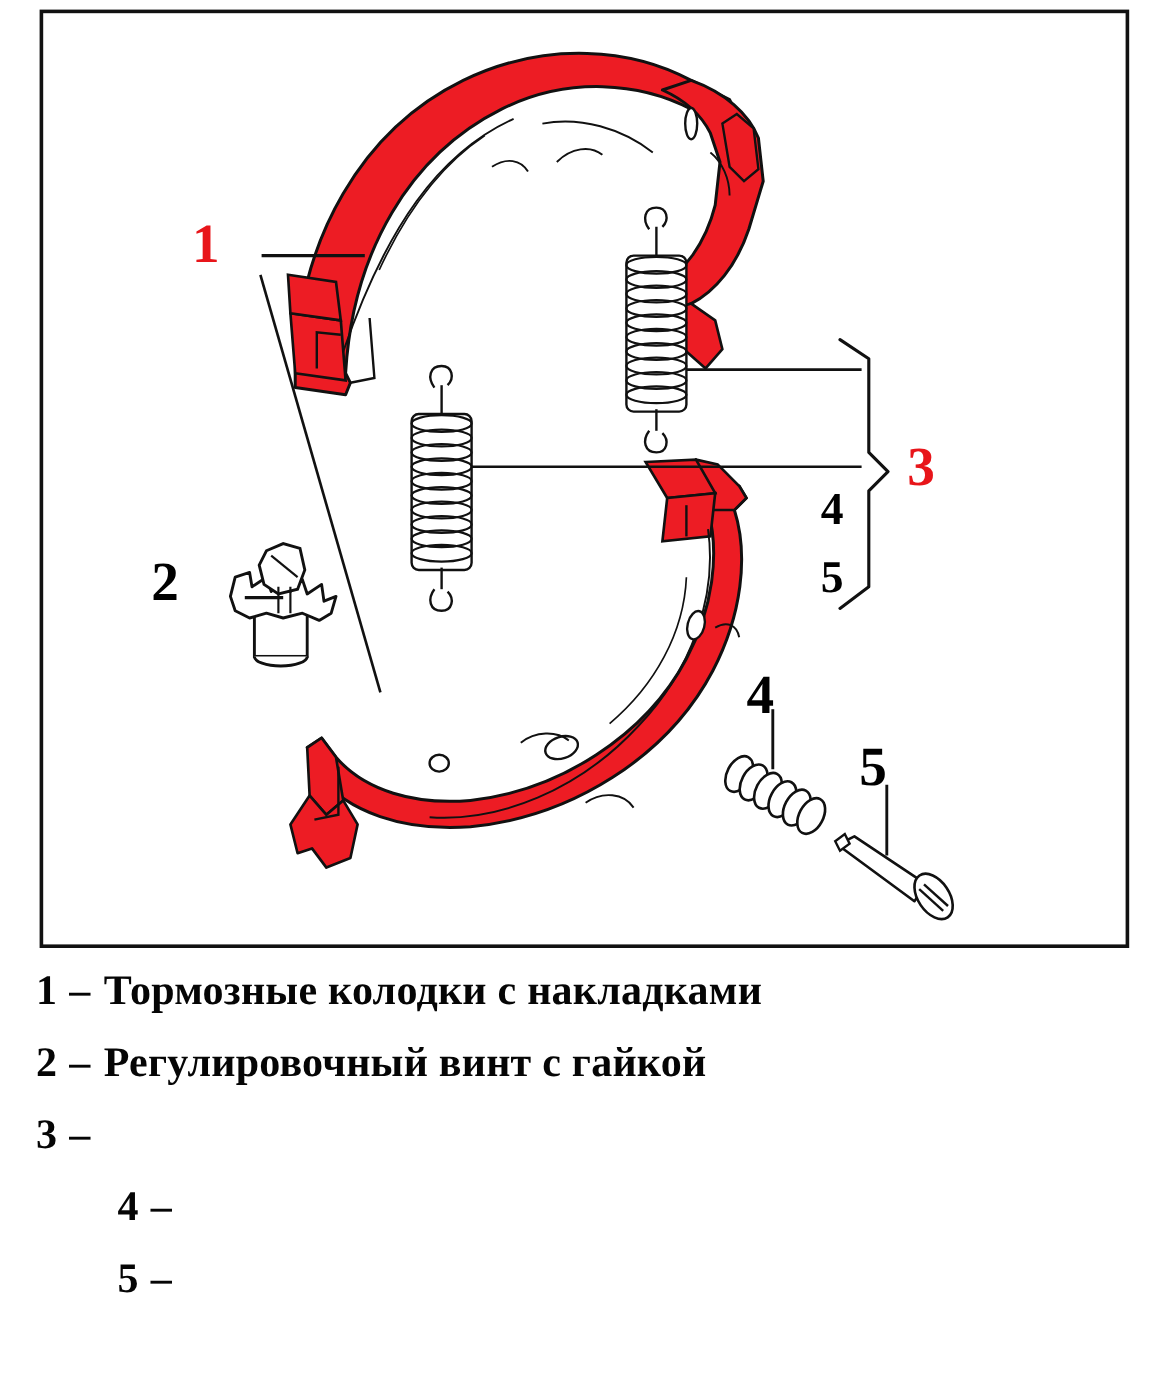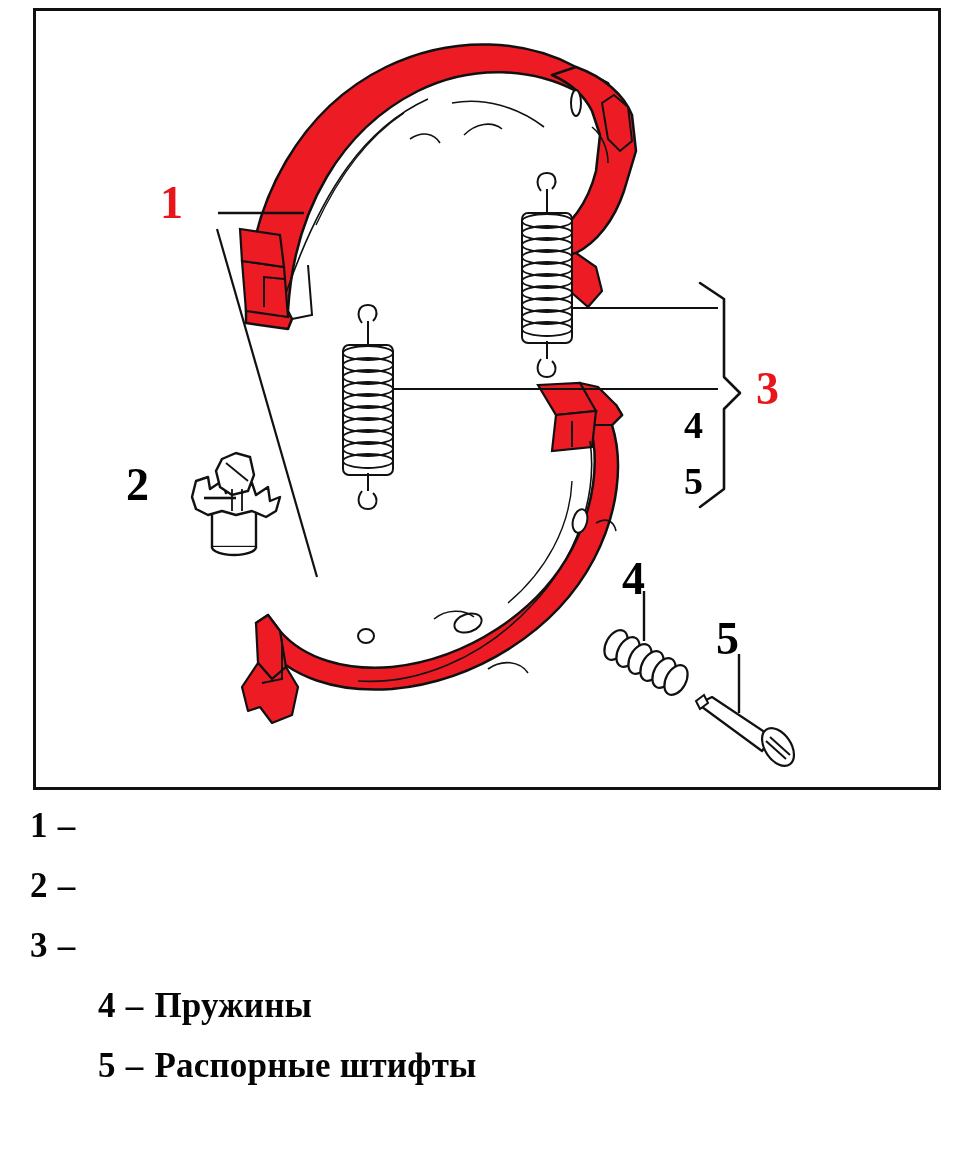--- a/index.html
+++ b/index.html
@@ -197,39 +197,39 @@
   <div class="callout black mid" id="c4b">4</div>
   <div class="callout black mid" id="c5b">5</div>
   <div class="callout black big" id="c4">4</div>
   <div class="callout black big" id="c5">5</div>
 
   <div id="caption-list">
 
     <div class="cap-row lvl0">
       <span class="cap-num">1</span>
       <span class="cap-dash">–</span>
+      <span class="cap-text">Тормозные колодки с накладками</span>
     </div>
 
     <div class="cap-row lvl0">
       <span class="cap-num">2</span>
       <span class="cap-dash">–</span>
+      <span class="cap-text">Регулировочный винт с гайкой</span>
     </div>
 
     <div class="cap-row lvl0">
       <span class="cap-num">3</span>
       <span class="cap-dash">–</span>
     </div>
 
     <div class="cap-row lvl1">
       <span class="cap-num">4</span>
       <span class="cap-dash">–</span>
-      <span class="cap-text">Пружины</span>
     </div>
 
     <div class="cap-row lvl1">
       <span class="cap-num">5</span>
       <span class="cap-dash">–</span>
-      <span class="cap-text">Распорные штифты</span>
     </div>
 
   </div>
 
 </div>
 
 </body></html>

